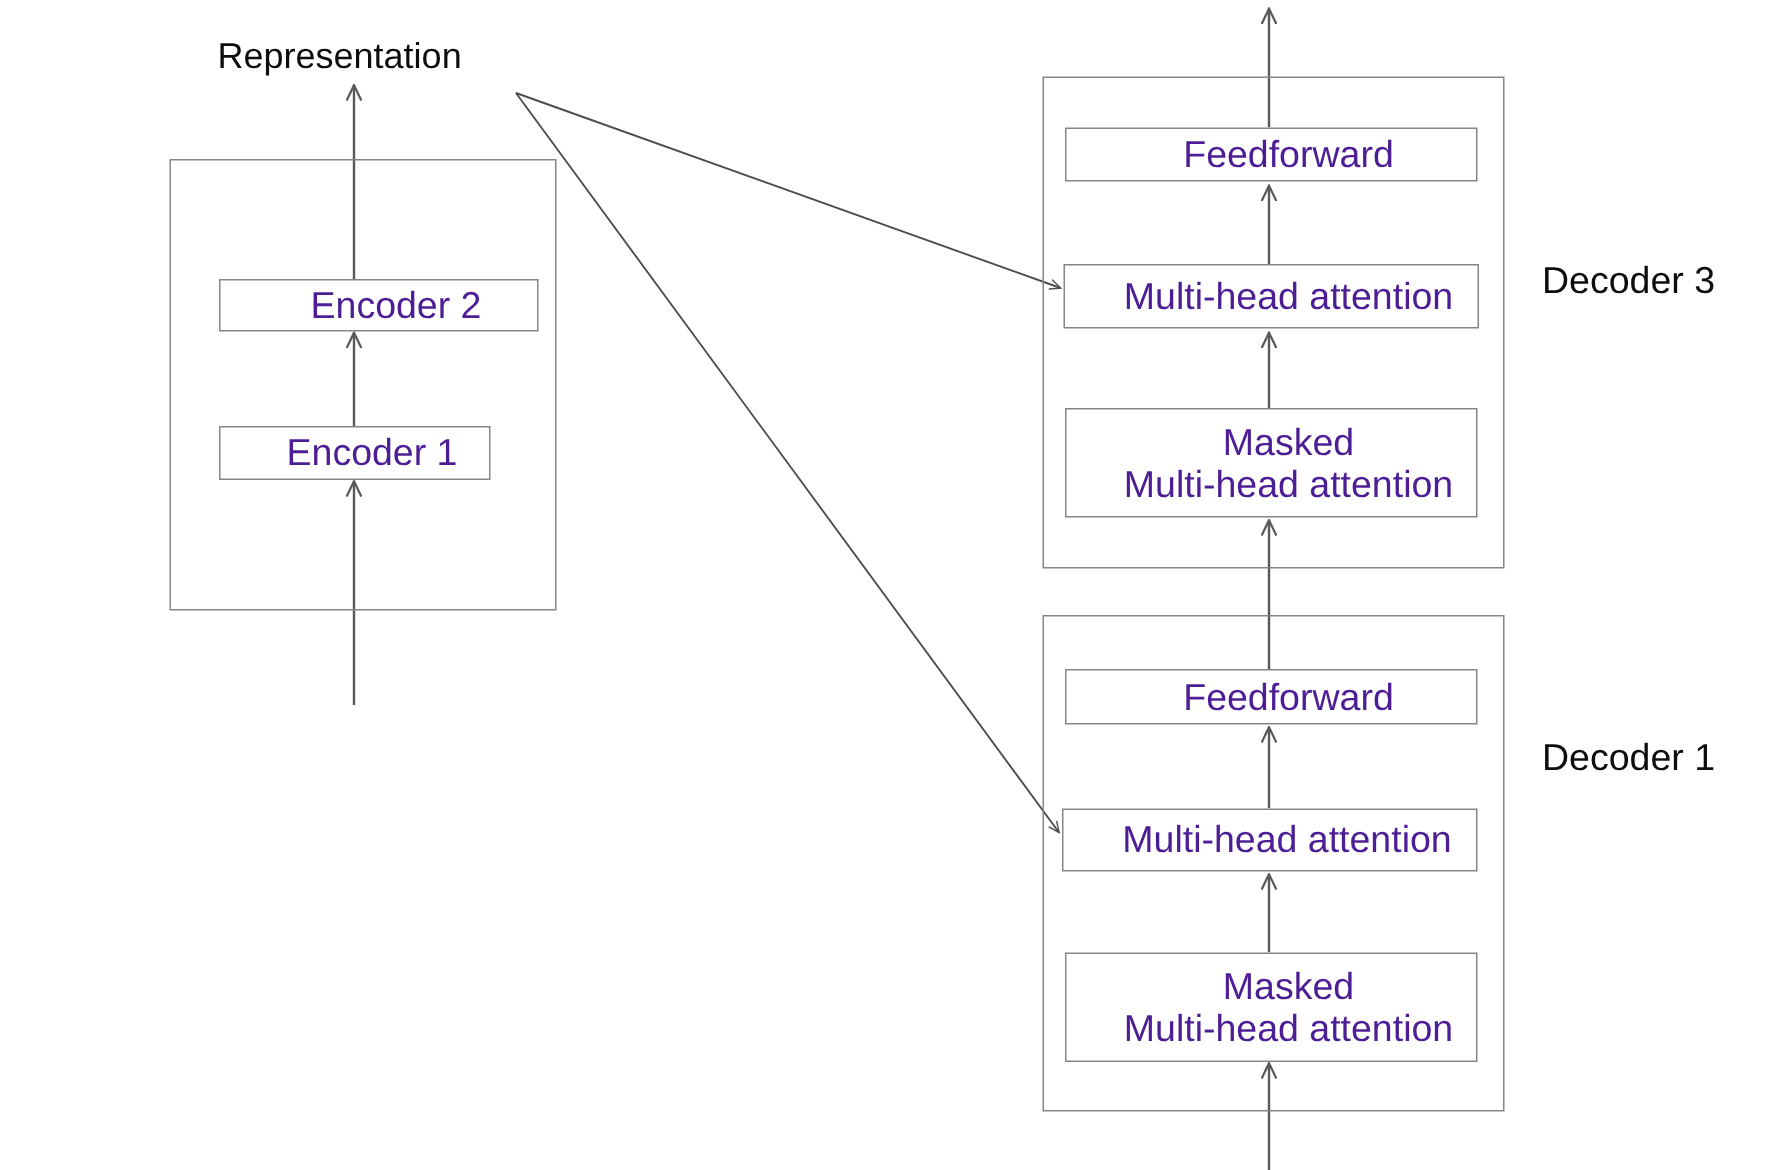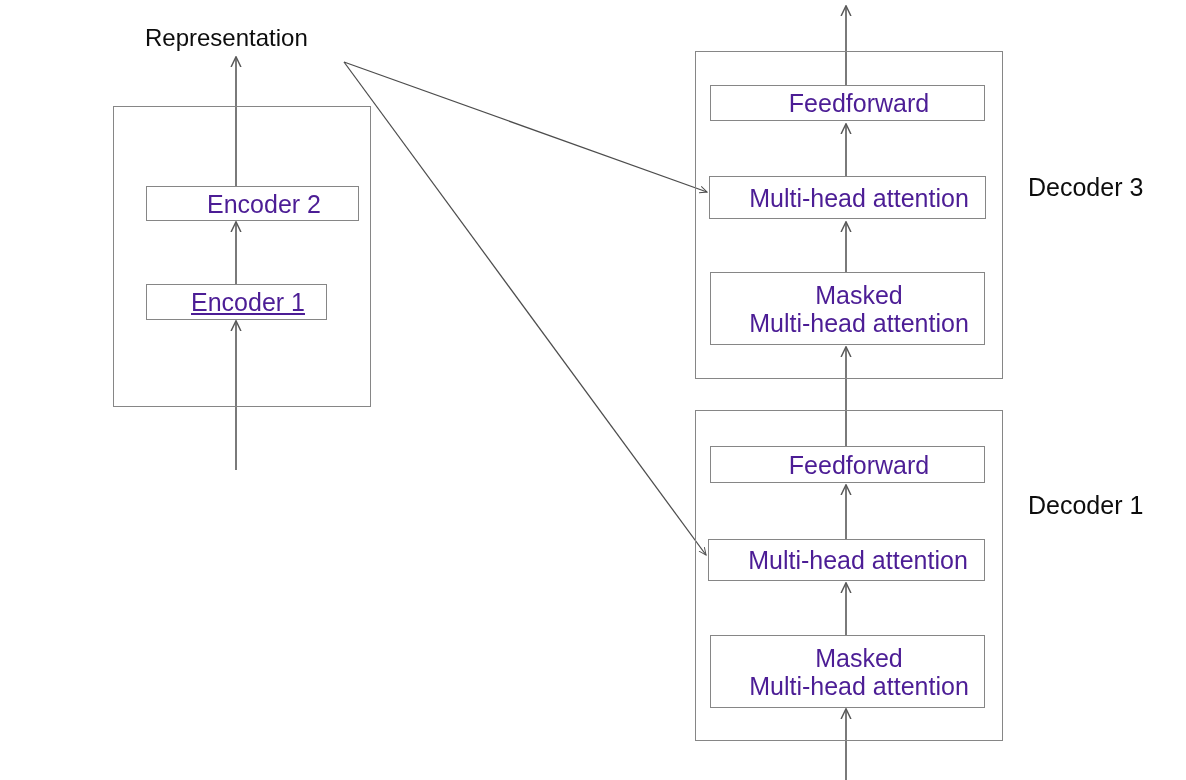--- a/index.html
+++ b/index.html
@@ -50,21 +50,21 @@
   }
   .plain-label {
     position: absolute;
     color: #0d0d0d;
     white-space: nowrap;
     z-index: 4;
   }
   
   #encoder-group      { left: 113px; top: 106px;  width: 258px; height: 301px; }
   #box-encoder-2      { left: 146px; top: 186px;  width: 213px; height: 35px;  font-size: 25px; }
-  #box-encoder-1      { left: 146px; top: 284px;  width: 181px; height: 36px;  font-size: 25px; text-decoration: underline; }
+  #box-encoder-1      { left: 146px; top: 284px;  width: 181px; height: 36px;  font-size: 25px; }
 
   #decoder2-group     { left: 695px; top: 51px;   width: 308px; height: 328px; }
   #d2-feedforward     { left: 710px; top: 85px;   width: 275px; height: 36px;  font-size: 25px; }
   #d2-mha             { left: 709px; top: 176px;  width: 277px; height: 43px;  font-size: 25px; }
   #d2-masked-mha      { left: 710px; top: 272px;  width: 275px; height: 73px;  font-size: 25px; }
 
   #decoder1-group     { left: 695px; top: 410px;  width: 308px; height: 331px; }
   #d1-feedforward     { left: 710px; top: 446px;  width: 275px; height: 37px;  font-size: 25px; }
   #d1-mha             { left: 708px; top: 539px;  width: 277px; height: 42px;  font-size: 25px; }
   #d1-masked-mha      { left: 710px; top: 635px;  width: 275px; height: 73px;  font-size: 25px; }

